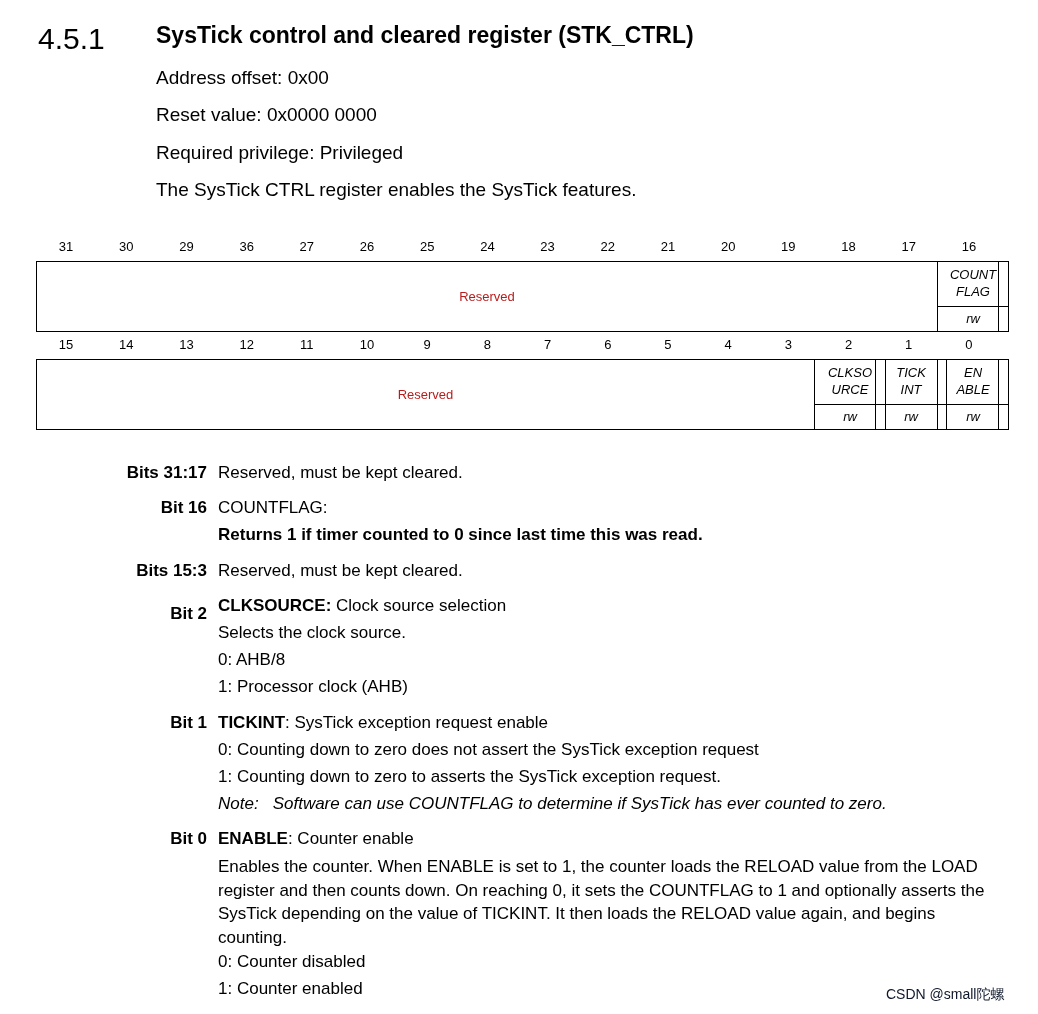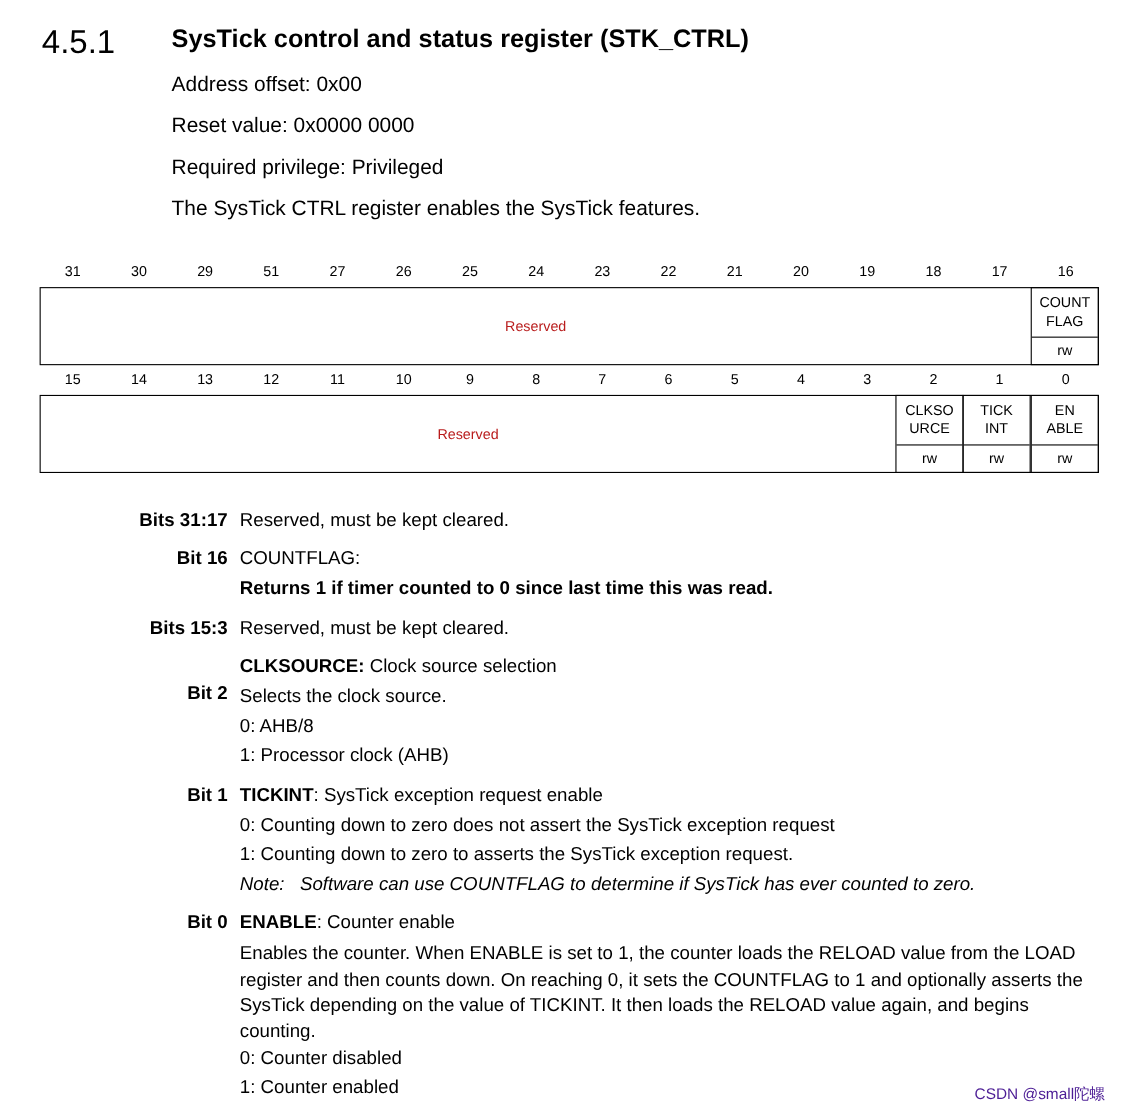--- a/index.html
+++ b/index.html
@@ -9,48 +9,48 @@
   .sec-num { left: 38px; top: 22px; font-size: 30px; font-weight: normal; }
   .sec-title { left: 156px; top: 22px; font-size: 23px; font-weight: bold; }
   .meta { left: 156px; font-size: 19px; }
   
   .bitnums { position: absolute; left: 36px; width: 963px; display: flex; font-size: 13px; }
   .bitnums span { flex: 1; text-align: center; }
   .regrow { position: absolute; left: 36px; width: 963px; height: 71px;
             border: 1px solid #000; box-sizing: border-box; }
   .reserved { position: absolute; top: 0; bottom: 0; display: flex; align-items: center;
               justify-content: center; color: #b91c1c; font-size: 13px; }
-  .field { position: absolute; top: -1px; height: 71px; width: 62px;
-           border: 1px solid #000; box-sizing: border-box; font-size: 13px; text-align: center; }
+  .field { position: absolute; top: -1px; height: 71px; width: 72px;
+           border: 1px solid #000; box-sizing: border-box; font-size: 13px; text-align: center; font-style: italic; }
   .field .fname { height: 45px; line-height: 17px; padding-top: 4px; box-sizing: border-box;
                   border-bottom: 1px solid #000; white-space: pre-line; }
   .field .facc { height: 24px; line-height: 24px; font-size: 13px; }
   
   .lbl { position: absolute; right: 831px; font-size: 17px; text-align: right; font-weight: bold; }
   .txt { position: absolute; left: 218px; font-size: 17px; }
   .bold { font-weight: bold; }
   .para { position: absolute; left: 218px; width: 790px; font-size: 17px; line-height: 23.5px; white-space: normal; }
   .note { font-style: italic; }
-  .watermark { position: absolute; left: 886px; top: 986px; font-size: 14px; color: #4c1d95; }
+  .watermark { position: absolute; left: 886px; top: 986px; font-size: 14px; color: #0f172a; }
 </style>
 </head>
 <body>
 
 <div class="abs sec-num">4.5.1</div>
-<div class="abs sec-title">SysTick control and status register (STK_CTRL)</div>
+<div class="abs sec-title">SysTick control and cleared register (STK_CTRL)</div>
 <div class="abs meta" style="top:67px">Address offset: 0x00</div>
 <div class="abs meta" style="top:104px">Reset value: 0x0000 0000</div>
 <div class="abs meta" style="top:142px">Required privilege: Privileged</div>
 <div class="abs meta" style="top:179px">The SysTick CTRL register enables the SysTick features.</div>
 
 <div class="bitnums" style="top:239px">
   <span>31</span>
   <span>30</span>
   <span>29</span>
-  <span>51</span>
+  <span>36</span>
   <span>27</span>
   <span>26</span>
   <span>25</span>
   <span>24</span>
   <span>23</span>
   <span>22</span>
   <span>21</span>
   <span>20</span>
   <span>19</span>
   <span>18</span>
@@ -106,21 +106,21 @@
 <div class="abs lbl" style="top:463px">Bits 31:17</div>
 <div class="abs txt" style="top:463px">Reserved, must be kept cleared.</div>
 
 <div class="abs lbl" style="top:498px">Bit 16</div>
 <div class="abs txt" style="top:498px">COUNTFLAG:</div>
 <div class="abs txt bold" style="top:525px">Returns 1 if timer counted to 0 since last time this was read.</div>
 
 <div class="abs lbl" style="top:561px">Bits 15:3</div>
 <div class="abs txt" style="top:561px">Reserved, must be kept cleared.</div>
 
-<div class="abs lbl" style="top:620px">Bit 2</div>
+<div class="abs lbl" style="top:604px">Bit 2</div>
 <div class="abs txt" style="top:596px"><span class="bold">CLKSOURCE:</span><span> Clock source selection</span></div>
 <div class="abs txt" style="top:623px">Selects the clock source.</div>
 <div class="abs txt" style="top:650px">0: AHB/8</div>
 <div class="abs txt" style="top:677px">1: Processor clock (AHB)</div>
 
 <div class="abs lbl" style="top:713px">Bit 1</div>
 <div class="abs txt" style="top:713px"><span class="bold">TICKINT</span><span>: SysTick exception request enable</span></div>
 <div class="abs txt" style="top:740px">0: Counting down to zero does not assert the SysTick exception request</div>
 <div class="abs txt" style="top:767px">1: Counting down to zero to asserts the SysTick exception request.</div>
 <div class="abs txt note" style="top:794px"><span>Note:</span><span style="display:inline-block;width:14px"></span><span>Software can use COUNTFLAG to determine if SysTick has ever counted to zero.</span></div>

